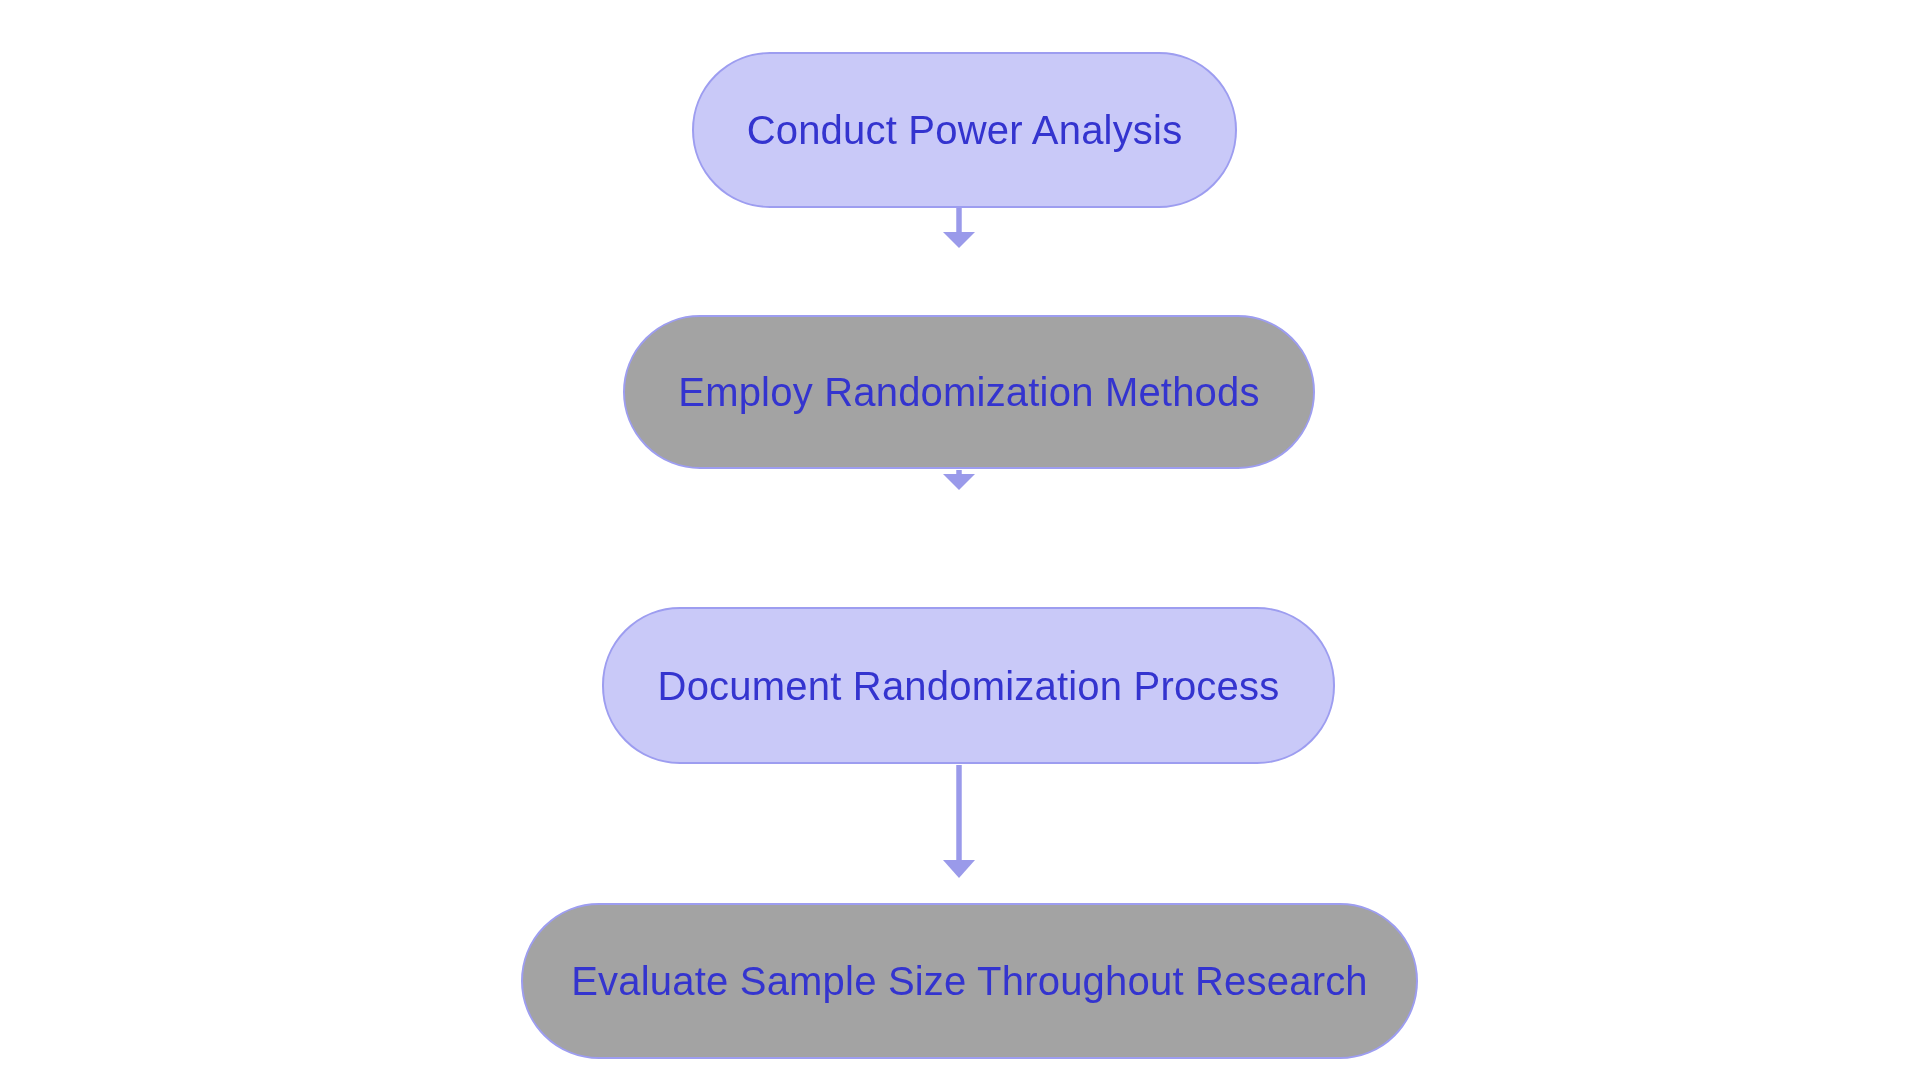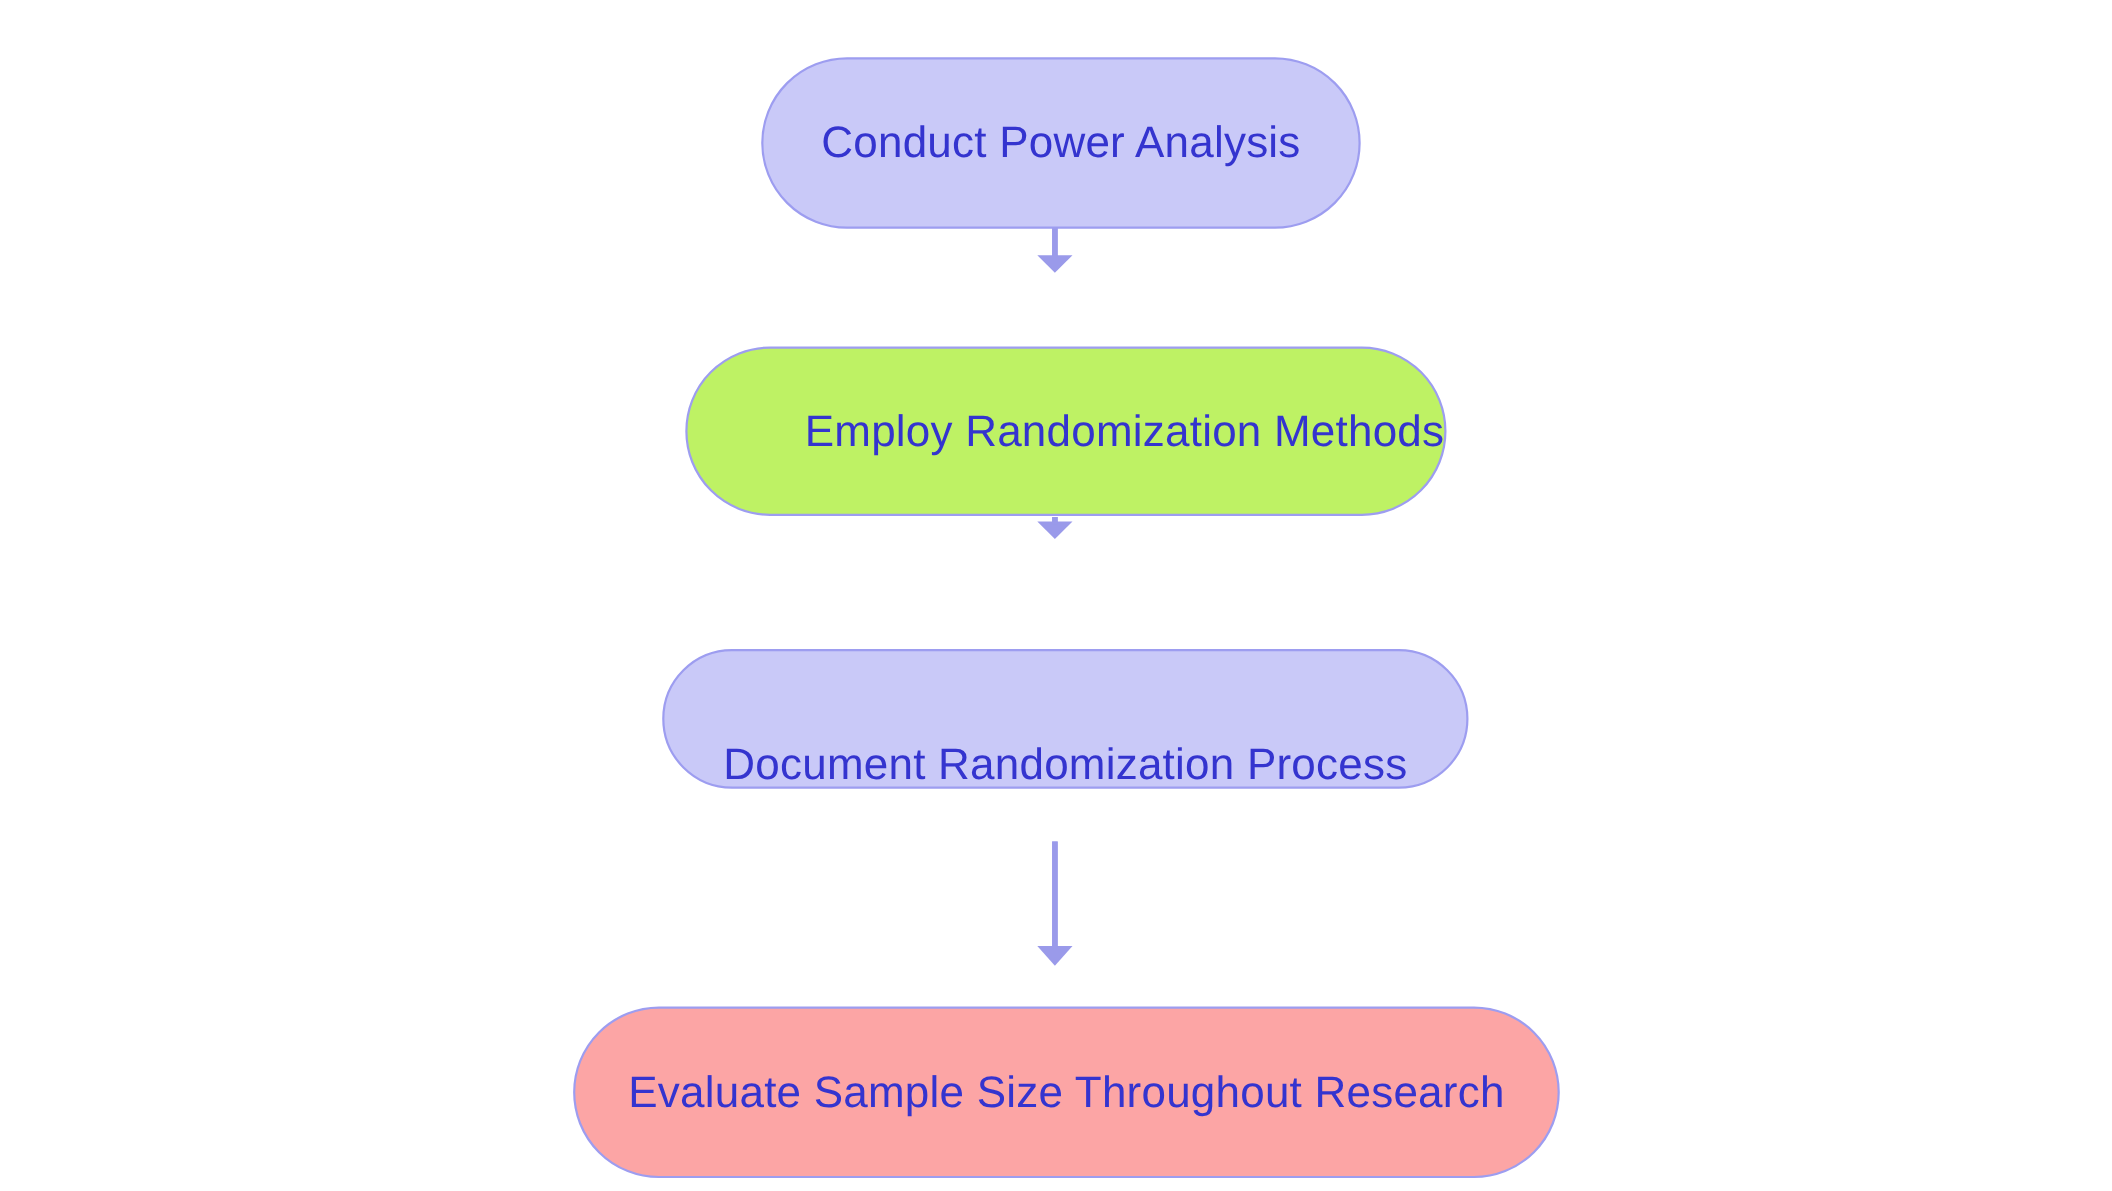--- a/index.html
+++ b/index.html
@@ -40,21 +40,21 @@
 
   .flow-node .node-label {
     font-size: 40px;
     line-height: 1;
     color: #3434cf;
   }
 
   
   #node-0 { left: 692px;  top: 22px;   width: 545px; height: 156px; }
   #node-1 { left: 623px;  top: 315px;  width: 692px; height: 154px; }
-  #node-2 { left: 602px;  top: 590px;  width: 733px; height: 127px; align-items: flex-end; }
+  #node-2 { left: 602px;  top: 607px;  width: 733px; height: 157px; }
   #node-3 { left: 521px;  top: 903px;  width: 897px; height: 156px; }
 
   
   .connector {
     position: absolute;
     left: 0;
     top: 0;
     overflow: visible;
     pointer-events: none;
   }
@@ -91,25 +91,25 @@
   <svg class="connector" width="1920" height="1083" aria-hidden="true">
     <path class="connector-line" d="M 959 178 L 959 234" style="stroke: rgb(154, 154, 234);"></path>
     <path class="connector-line" d="M 959 470 L 959 477" style="stroke: rgb(154, 154, 234);"></path>
     <path class="connector-line" d="M 959 765 L 959 862" style="stroke: rgb(154, 154, 234);"></path>
   </svg>
 
   <div class="flow-node" id="node-0" style="background: rgb(201, 201, 248); border-color: rgb(157, 157, 240); color: rgb(52, 52, 207); margin-top: 30px;">
     <span class="node-label">Conduct Power Analysis</span>
   </div>
 
-  <div class="flow-node" id="node-1" style="background: #bef264; border-color: rgb(157, 157, 240); color: rgb(52, 52, 207); justify-content: flex-end;">
+  <div class="flow-node" id="node-1" style="background: #a3a3a3; border-color: rgb(157, 157, 240); color: rgb(52, 52, 207);">
     <span class="node-label">Employ Randomization Methods</span>
   </div>
 
   <div class="flow-node" id="node-2" style="background: rgb(201, 201, 248); border-color: rgb(157, 157, 240); color: rgb(52, 52, 207);">
     <span class="node-label">Document Randomization Process</span>
   </div>
 
-  <div class="flow-node" id="node-3" style="background: #fca5a5; border-color: rgb(157, 157, 240); color: rgb(52, 52, 207); margin-top: 12px;">
+  <div class="flow-node" id="node-3" style="background: #a3a3a3; border-color: rgb(157, 157, 240); color: rgb(52, 52, 207);">
     <span class="node-label">Evaluate Sample Size Throughout Research</span>
   </div>
 
 </div>
 
 </body></html>

